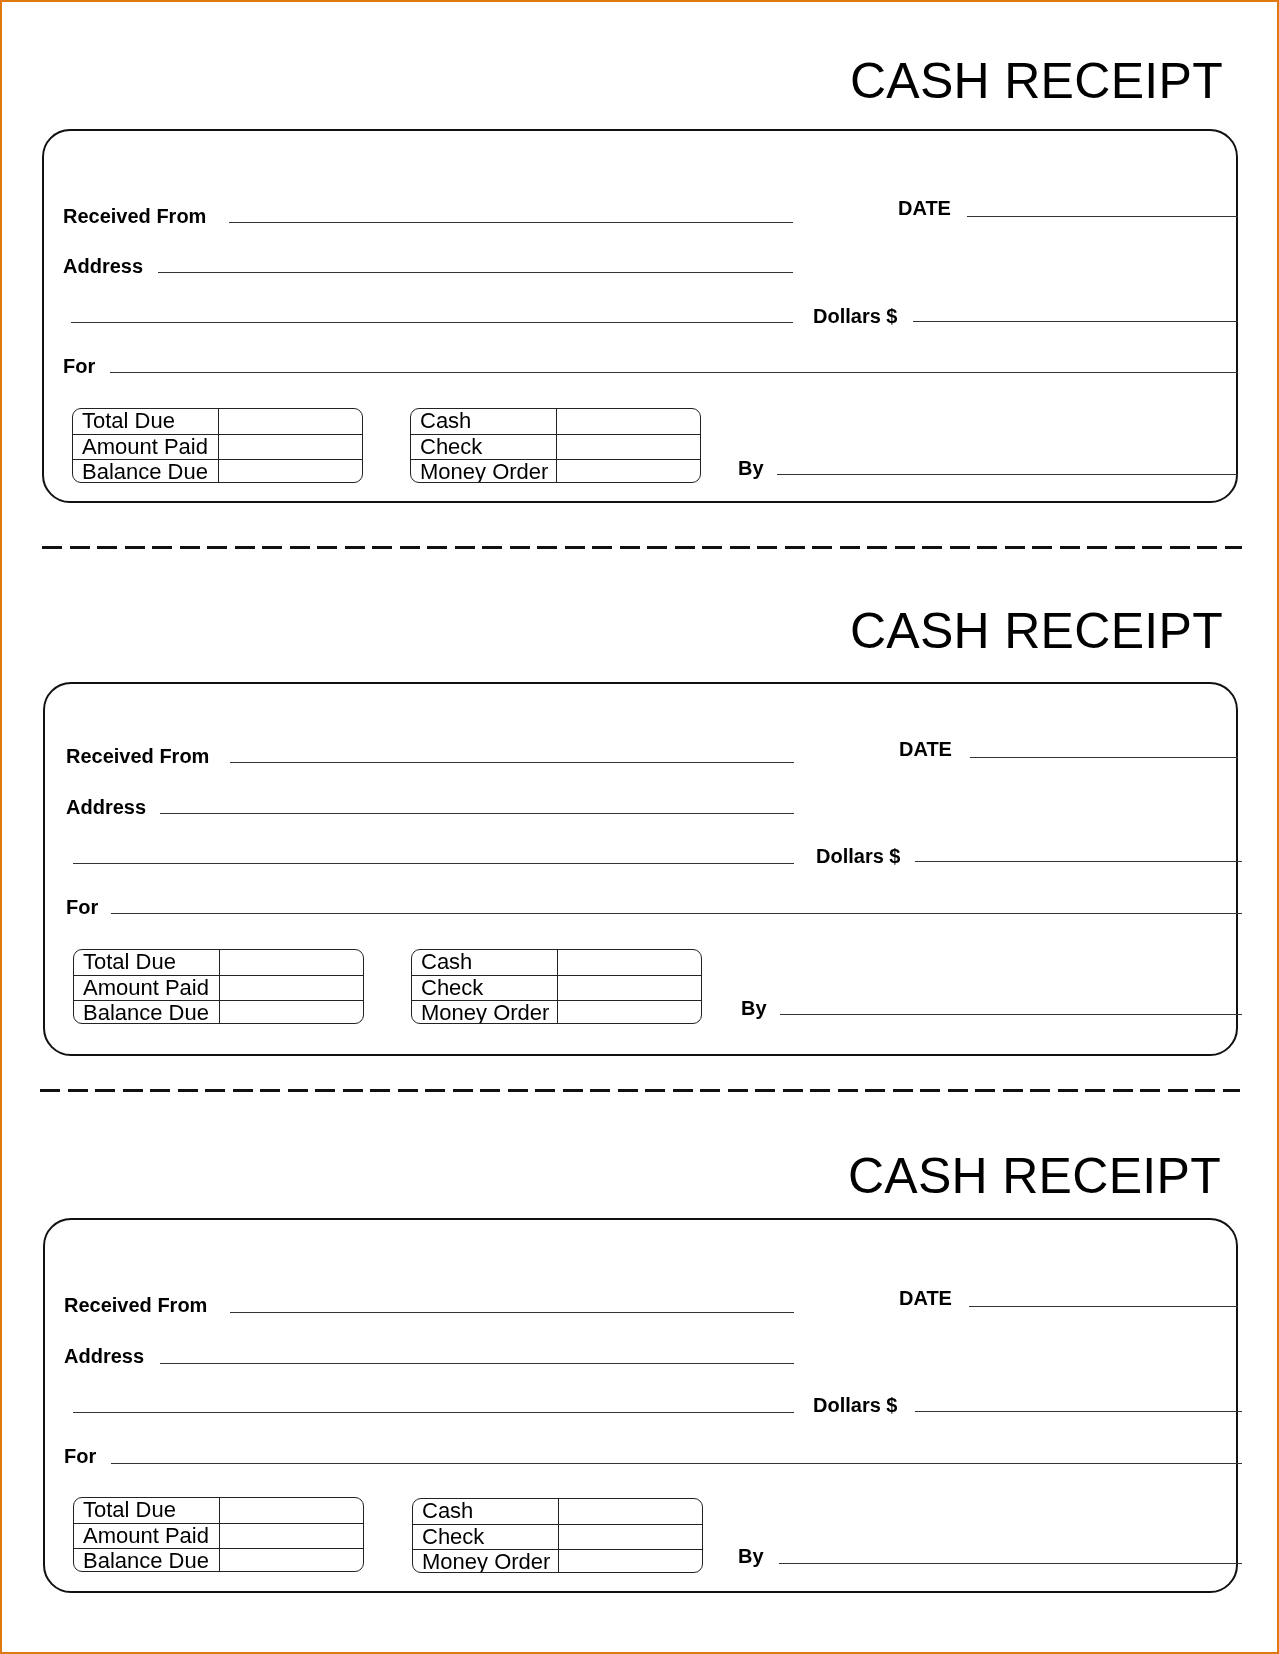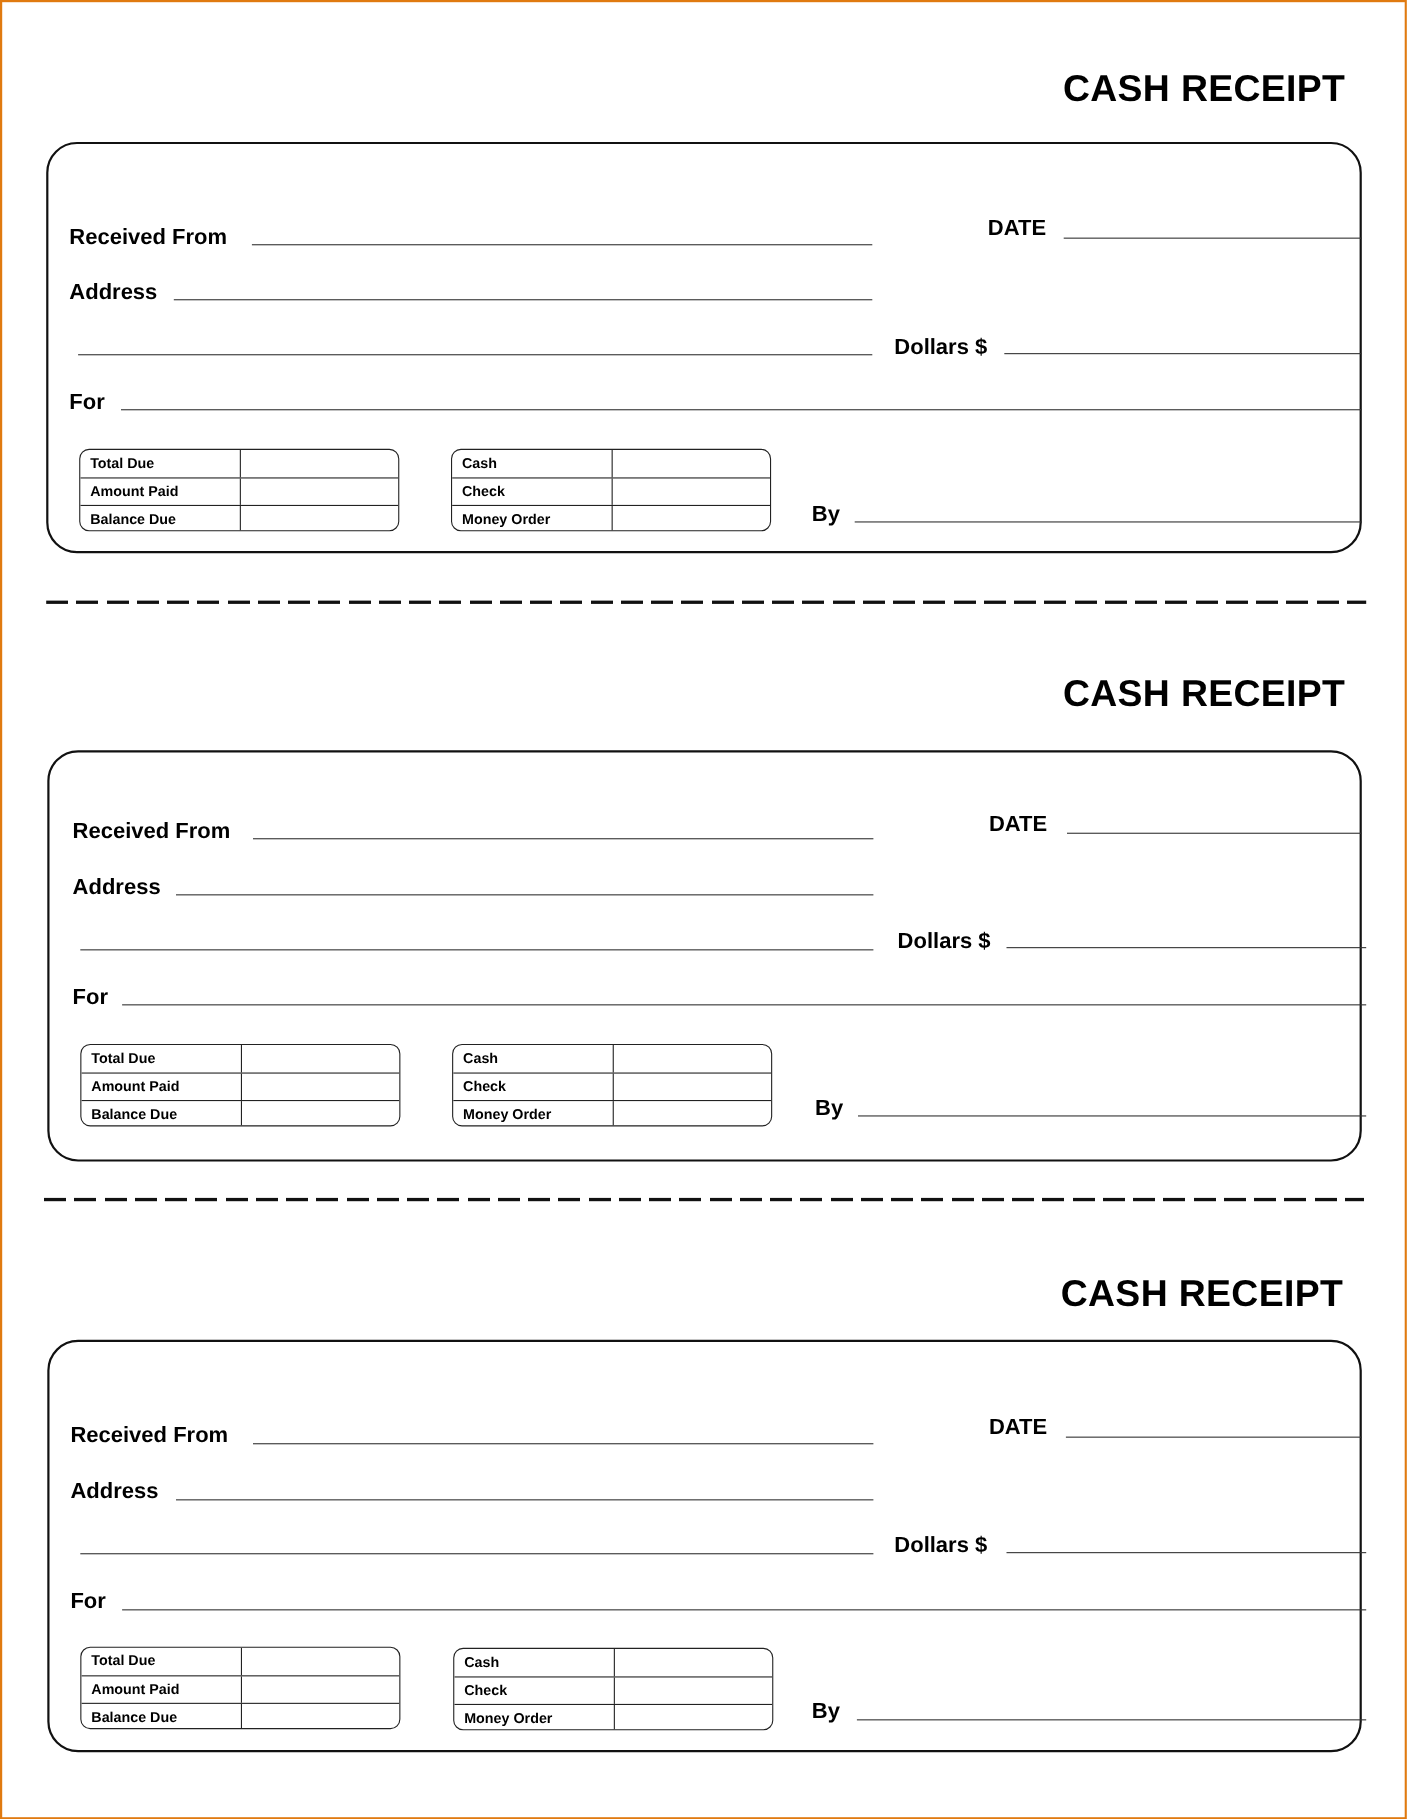--- a/index.html
+++ b/index.html
@@ -8,21 +8,21 @@
     background: #ffffff;
     font-family: "Liberation Sans", sans-serif;
     color: #000;
   }
   .frame {
     position: absolute; left: 0; top: 0; width: 1279px; height: 1654px;
     box-sizing: border-box; border: 2px solid #e07a10; pointer-events: none;
   }
   .receipt { position: absolute; left: 0; width: 1279px; }
   .title {
-    position: absolute; right: 56px; font-weight: bold; font-size: 34px;
+    position: absolute; right: 56px; font-weight: normal; font-size: 50px;
     line-height: 50px; letter-spacing: 0.3px; white-space: nowrap;
   }
   .box {
     position: absolute; left: 42px; width: 1196px; height: 374px;
     box-sizing: border-box; border: 2.5px solid #111; border-radius: 28px;
   }
   .lbl {
     position: absolute; font-weight: bold; font-size: 20px; line-height: 20px; white-space: nowrap;
   }
   .line {
@@ -30,21 +30,21 @@
   }
   .tbl {
     position: absolute; width: 291px; height: 75px; box-sizing: border-box;
     border: 1.6px solid #222; border-radius: 9px; overflow: hidden;
   }
   .tbl .row {
     position: absolute; left: 0; right: 0; height: 25px; box-sizing: border-box;
   }
   .tbl .row + .row { border-top: 1.6px solid #222; }
   .tbl .cell-label {
-    position: absolute; left: 9px; top: 1px; font-weight: bold; font-size: 13px; line-height: 22px; white-space: nowrap;
+    position: absolute; left: 9px; top: 1px; font-weight: normal; font-size: 22px; line-height: 22px; white-space: nowrap;
   }
   .tbl .cell-value {
     position: absolute; left: 145px; top: 0; right: 0; bottom: 0; border-left: 1.6px solid #222;
   }
   .dash {
     position: absolute; left: 42px; width: 1200px; height: 3px;
     background: repeating-linear-gradient(to right, #111 0 20px, transparent 20px 27.5px);
   }
 </style>
 </head>

